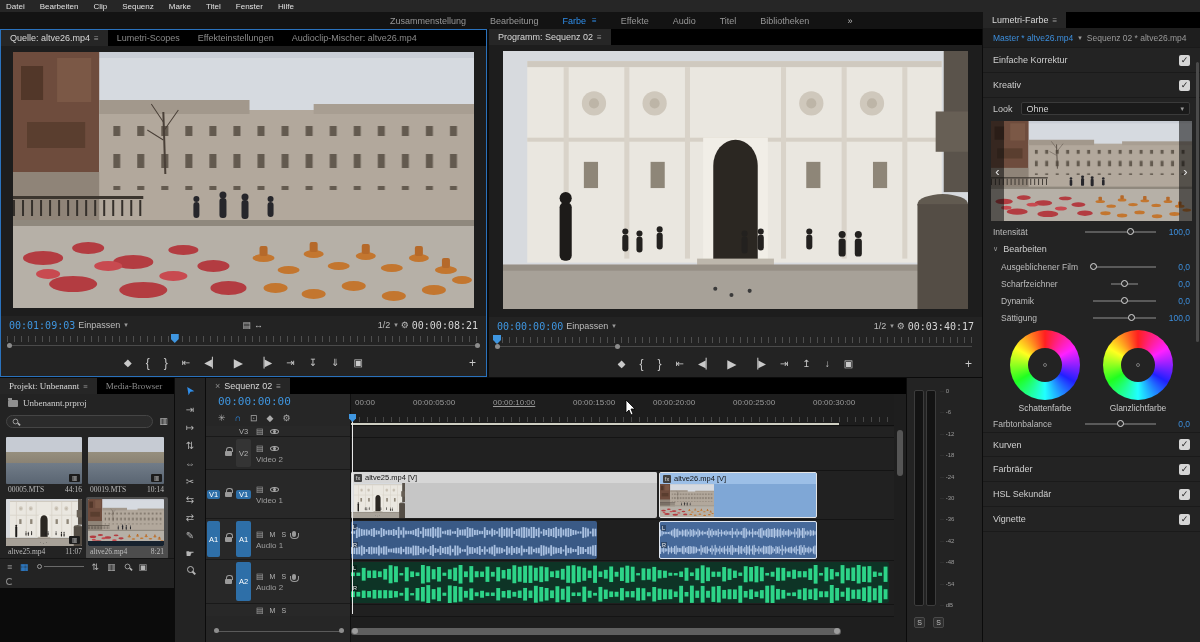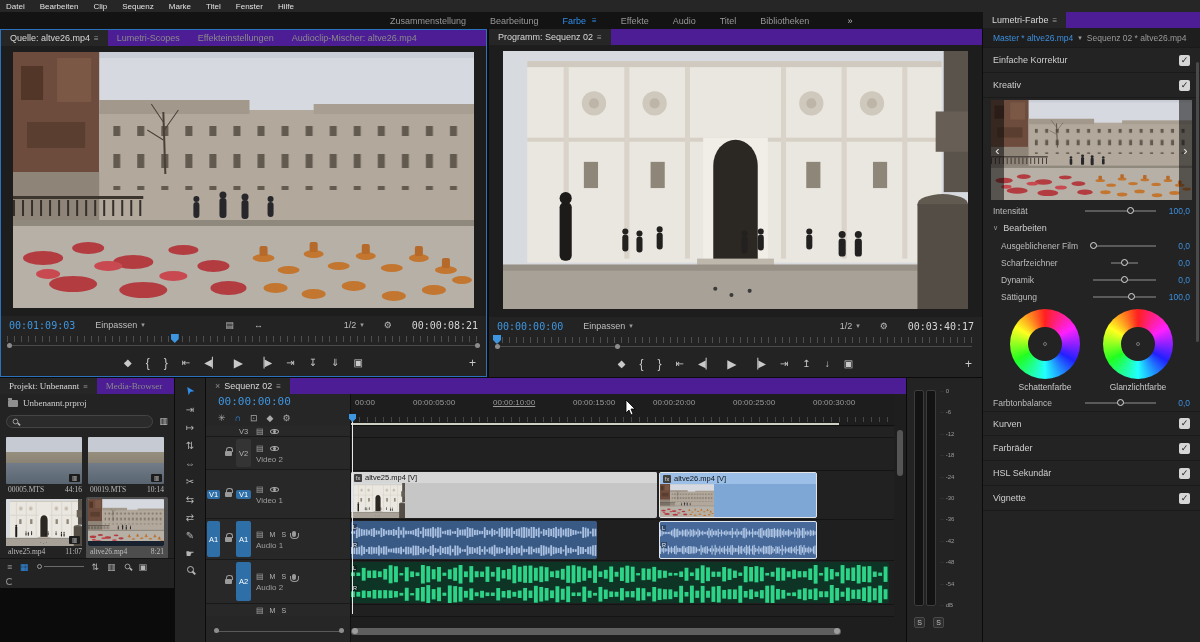--- a/index.html
+++ b/index.html
@@ -12,30 +12,30 @@
   .menubar{position:absolute;left:0;top:0;width:1200px;height:12px;background:#262626;
            display:flex;gap:15px;align-items:center;padding:0 6px;font-size:8px;color:#e0e0e0;}
   .wsbar{position:absolute;left:0;top:12px;width:992px;height:17px;background:#131313;
          display:flex;align-items:center;gap:24px;padding-left:390px;font-size:9px;color:#979797;}
   .wsbar .active{color:#2f8eea;}
   .wsbar .pm{color:#2f8eea;font-size:8px;margin-left:-18px;}
   .wsbar .ovf{color:#bbb;margin-left:14px;}
 
   
   .panel{position:absolute;background:#232323;}
-  .tabstrip{height:16px;background:#4c1d95;display:flex;align-items:stretch;font-size:9px;color:#8a8a8a;}
+  .tabstrip{height:16px;background:#000000;display:flex;align-items:stretch;font-size:9px;color:#8a8a8a;}
   .tab{display:flex;align-items:center;gap:4px;padding:0 9px;white-space:nowrap;}
   .tab.active{background:#262626;color:#d8d8d8;}
   .pmicon{color:#9a9a9a;font-size:8px;}
 
   
   .monitor{display:flex;flex-direction:column;}
   .mon-video{flex:1;background:#1d1d1d;display:flex;align-items:flex-start;justify-content:center;padding-top:6px;}
   .mon-video svg{display:block;}
-  .tcrow{height:18px;display:flex;align-items:center;gap:20px;padding:0 8px;font-size:9px;color:#b8b8b8;justify-content:space-between;}
+  .tcrow{height:18px;display:flex;align-items:center;gap:3px;padding:0 8px;font-size:9px;color:#b8b8b8;justify-content:space-between;}
   .tc-blue{color:#3f96e0;font-size:10px;}
   .tc-white{color:#d5d5d5;font-size:10px;}
   .ddown{display:flex;align-items:center;gap:4px;color:#bdbdbd;}
   .caret{font-size:7px;color:#9a9a9a;}
   .sp{flex:1;}
   .scrubrow{height:15px;position:relative;padding:0 6px;}
   .ticks{position:absolute;left:6px;right:6px;top:2px;height:6px;
          background:repeating-linear-gradient(90deg,#4e4e4e 0 1px,transparent 1px 7px);}
   .sph{position:absolute;top:0;width:8px;height:9px;background:#3f96e0;
        clip-path:polygon(0 0,100% 0,100% 55%,50% 100%,0 55%);}
@@ -491,20 +491,27 @@
       <span class="caret">▾</span>
       <span class="seqname">Sequenz 02 * altve26.mp4</span>
     </div>
     <div class="lum-row lum-sec">
       <span>Einfache Korrektur</span>
       <span class="cbx">✓</span>
     </div>
     <div class="lum-row lum-sec">
       <span>Kreativ</span>
       <span class="cbx">✓</span>
+    </div>
+    <div class="lum-row lookrow" style="border-bottom:none;">
+      <span>Look</span>
+      <span class="lookdd">
+        <span>Ohne</span>
+        <span class="caret">▾</span>
+      </span>
     </div>
     <div class="preview">
       <div class="pv-arrow">
           <span>‹</span>
         </div>
       <svg>
           <use href="#scene-campo"></use>
         </svg>
       <div class="pv-arrow r">
           <span>›</span>

